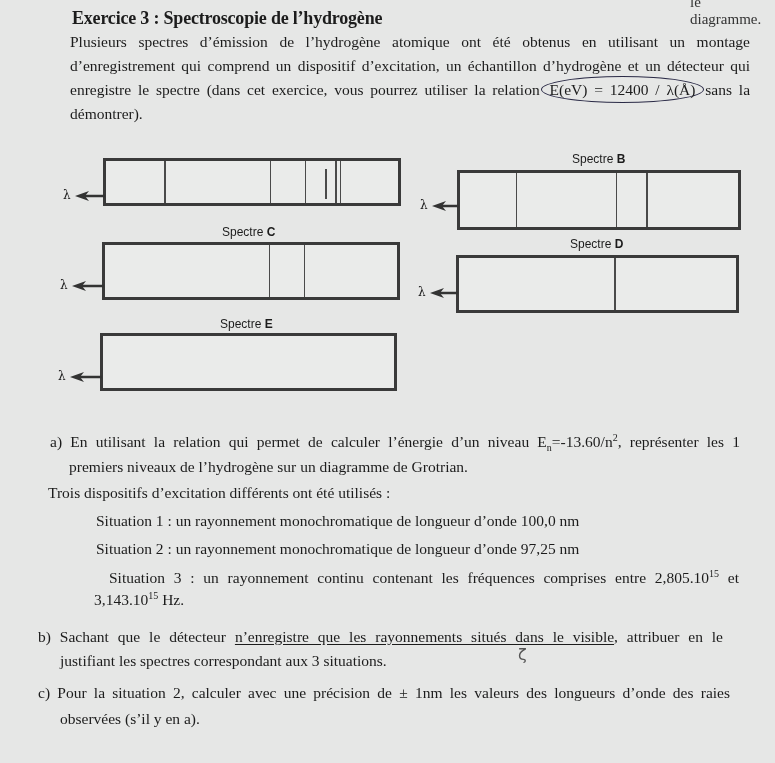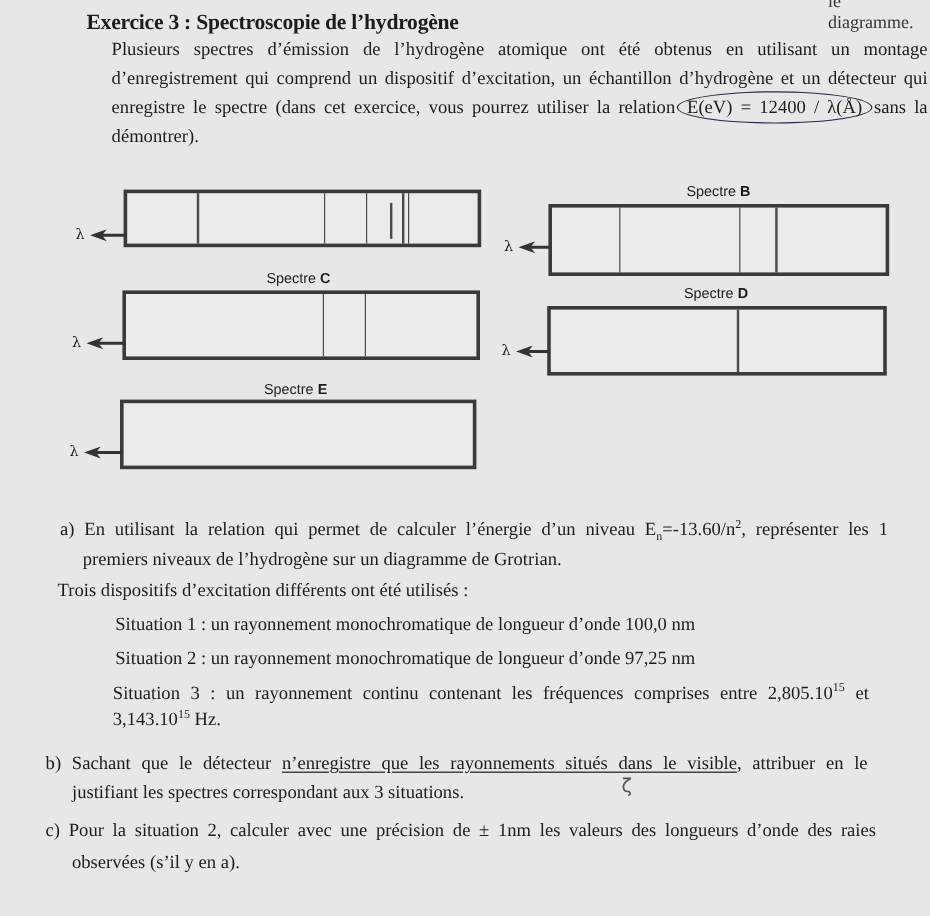--- a/index.html
+++ b/index.html
@@ -5,21 +5,21 @@
   html, body { margin: 0; padding: 0; }
   body {
     width: 775px; height: 763px; overflow: hidden;
     background: #e6e7e6;
     font-family: "Liberation Serif", serif;
     color: #1c1c1c;
     position: relative;
   }
   .frag { position: absolute; top: -6px; left: 690px; font-size: 15px; color: #333; }
   .title { position: absolute; left: 72px; top: 8px; font-weight: bold; font-size: 18px; letter-spacing: -0.2px; }
-  .intro { position: absolute; left: 70px; top: 30px; width: 680px; font-size: 15.5px; line-height: 24px; text-align: justify; text-align-last: left; margin-left: 23px; }
+  .intro { position: absolute; left: 70px; top: 30px; width: 680px; font-size: 15.5px; line-height: 24px; text-align: justify; text-align-last: left; }
   .formula { border: 1.3px solid #2a2a46; border-radius: 50%; padding: 4px 8px; margin: -4px -6px; font-family: Liberation Serif, serif; }
 
   .spec { position: absolute; }
   .spec-label { position: absolute; font-family: "Liberation Sans", sans-serif; font-size: 12px; white-space: nowrap; }
   .spec-label b { font-weight: bold; }
   .spec-box { position: absolute; border: 3px solid #3a3a3a; box-sizing: border-box; background: #eaebea; }
   .line { position: absolute; top: 0; bottom: 0; width: 1.5px; background: #4a4a4a; }
   .line.short { top: 8px; bottom: 4px; }
   .lambda { position: absolute; font-size: 12px; font-family: "DejaVu Serif", serif; }
   .arrow { position: absolute; height: 0; }
@@ -124,21 +124,21 @@
 
 <div class="q" style="left:50px;top:432px;width:690px;">
   <span class="just" style="white-space:normal;">
     <span>a)</span> <span>En utilisant la relation qui permet de calculer l’énergie d’un niveau E</span><sub>n</sub><span>=-13.60/n</span><sup>2</sup><span>, représenter les 1</span>
   </span>
 </div>
 <div class="q" style="left:69px;top:458px;">premiers niveaux de l’hydrogène sur un diagramme de Grotrian.</div>
 <div class="q" style="left:48px;top:484px;">Trois dispositifs d’excitation différents ont été utilisés :</div>
 <div class="q" style="left:96px;top:512px;">Situation 1 : un rayonnement monochromatique de longueur d’onde 100,0 nm</div>
 <div class="q" style="left:96px;top:540px;">Situation 2 : un rayonnement monochromatique de longueur d’onde 97,25 nm</div>
-<div class="q" style="left:94px;top:568px;width:630px;">
+<div class="q" style="left:109px;top:568px;width:630px;">
   <span class="just" style="white-space:normal;"><span>Situation 3 : un rayonnement continu contenant les fréquences comprises entre 2,805.10</span><sup>15</sup> <span>et</span></span>
 </div>
 <div class="q" style="left:94px;top:590px;"><span>3,143.10</span><sup>15</sup><span> Hz.</span></div>
 
 <div class="q" style="left:38px;top:628px;width:685px;">
   <span class="just" style="white-space:normal;"><span>b)</span> <span>Sachant que le détecteur </span><u>n’enregistre que les rayonnements situés dans le visible</u><span>, attribuer en le</span></span>
 </div>
 <div class="q" style="left:60px;top:652px;text-align:center;">justifiant les spectres correspondant aux 3 situations.</div>
 <div class="handmark">ζ</div>
 

